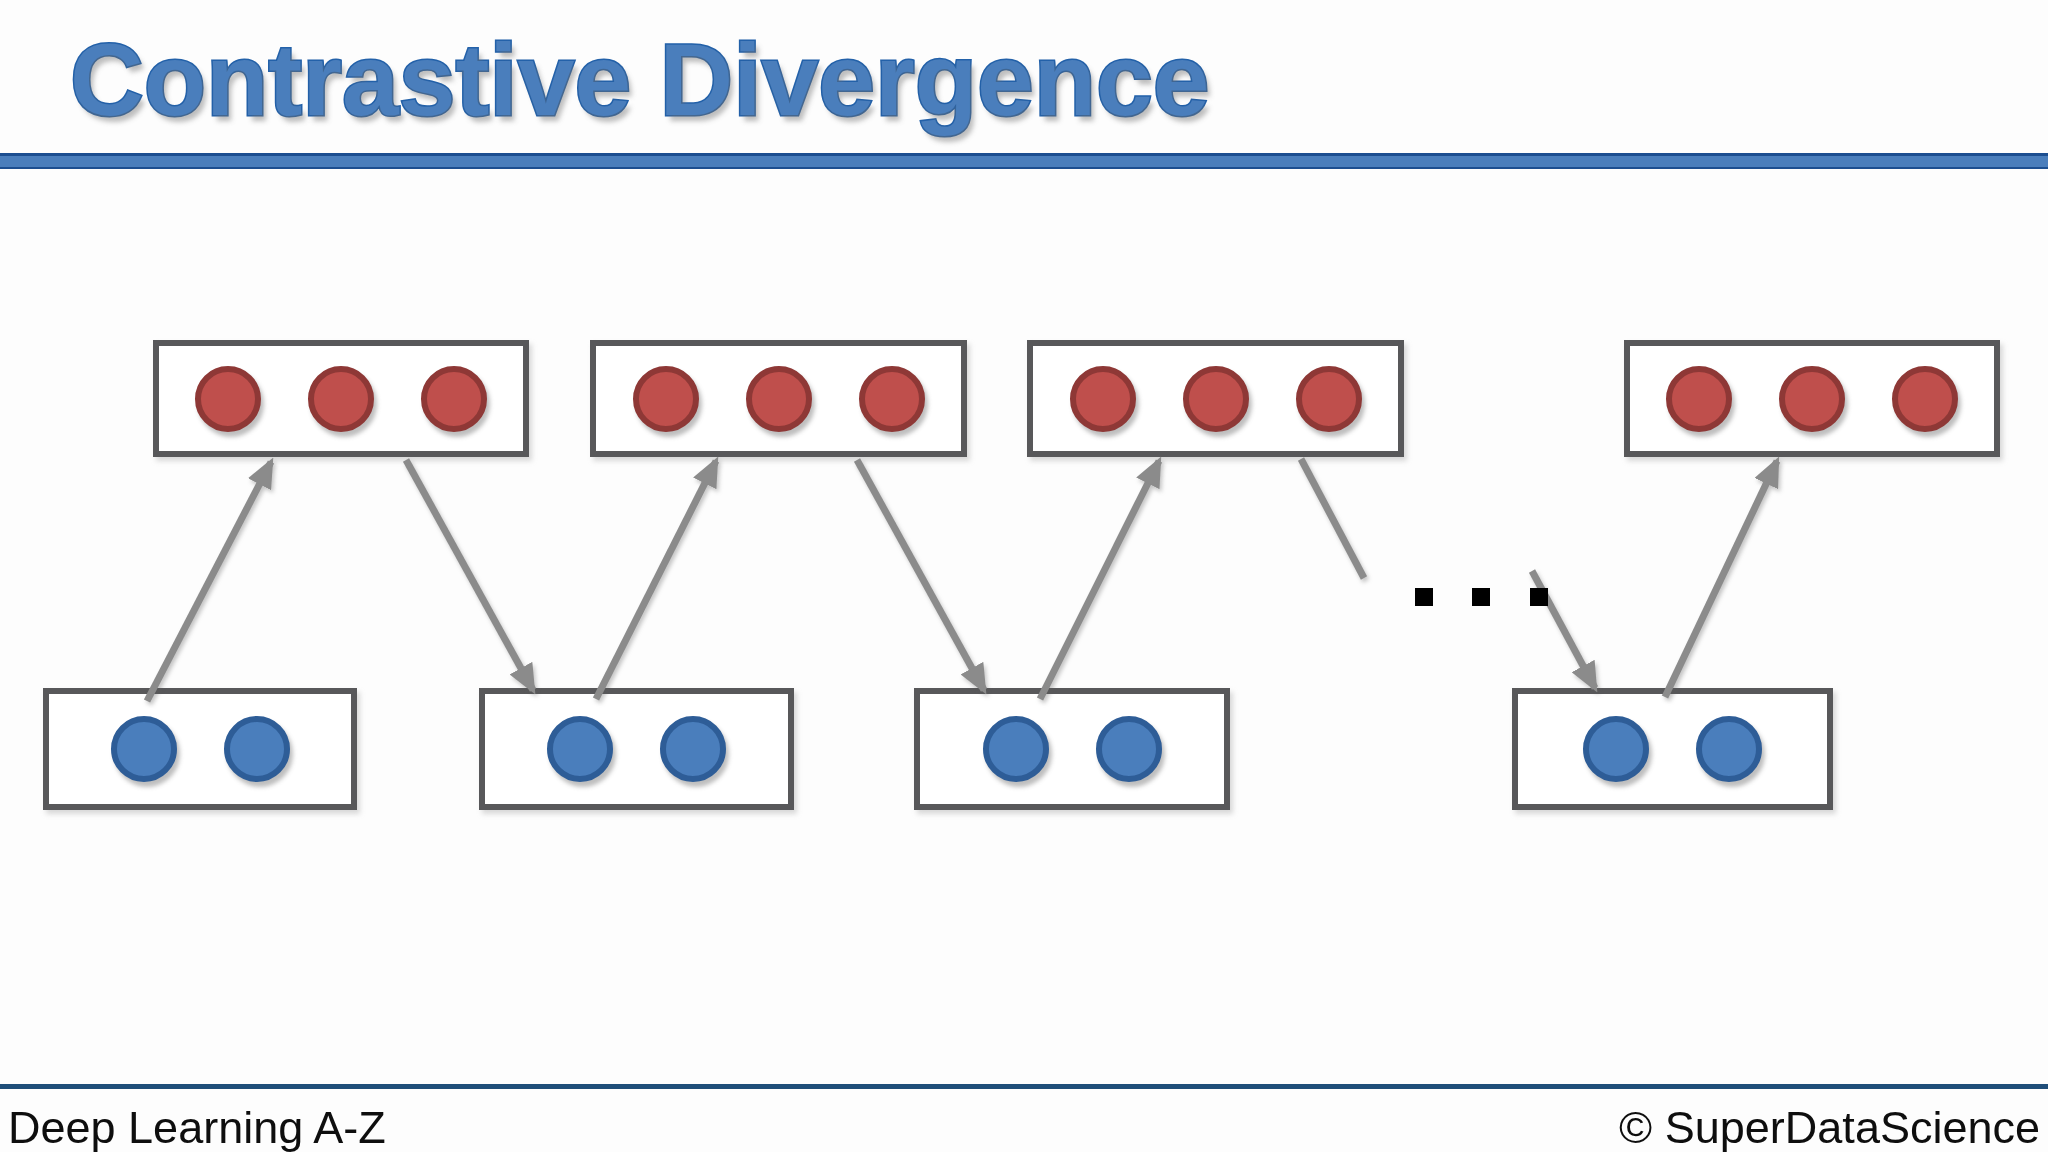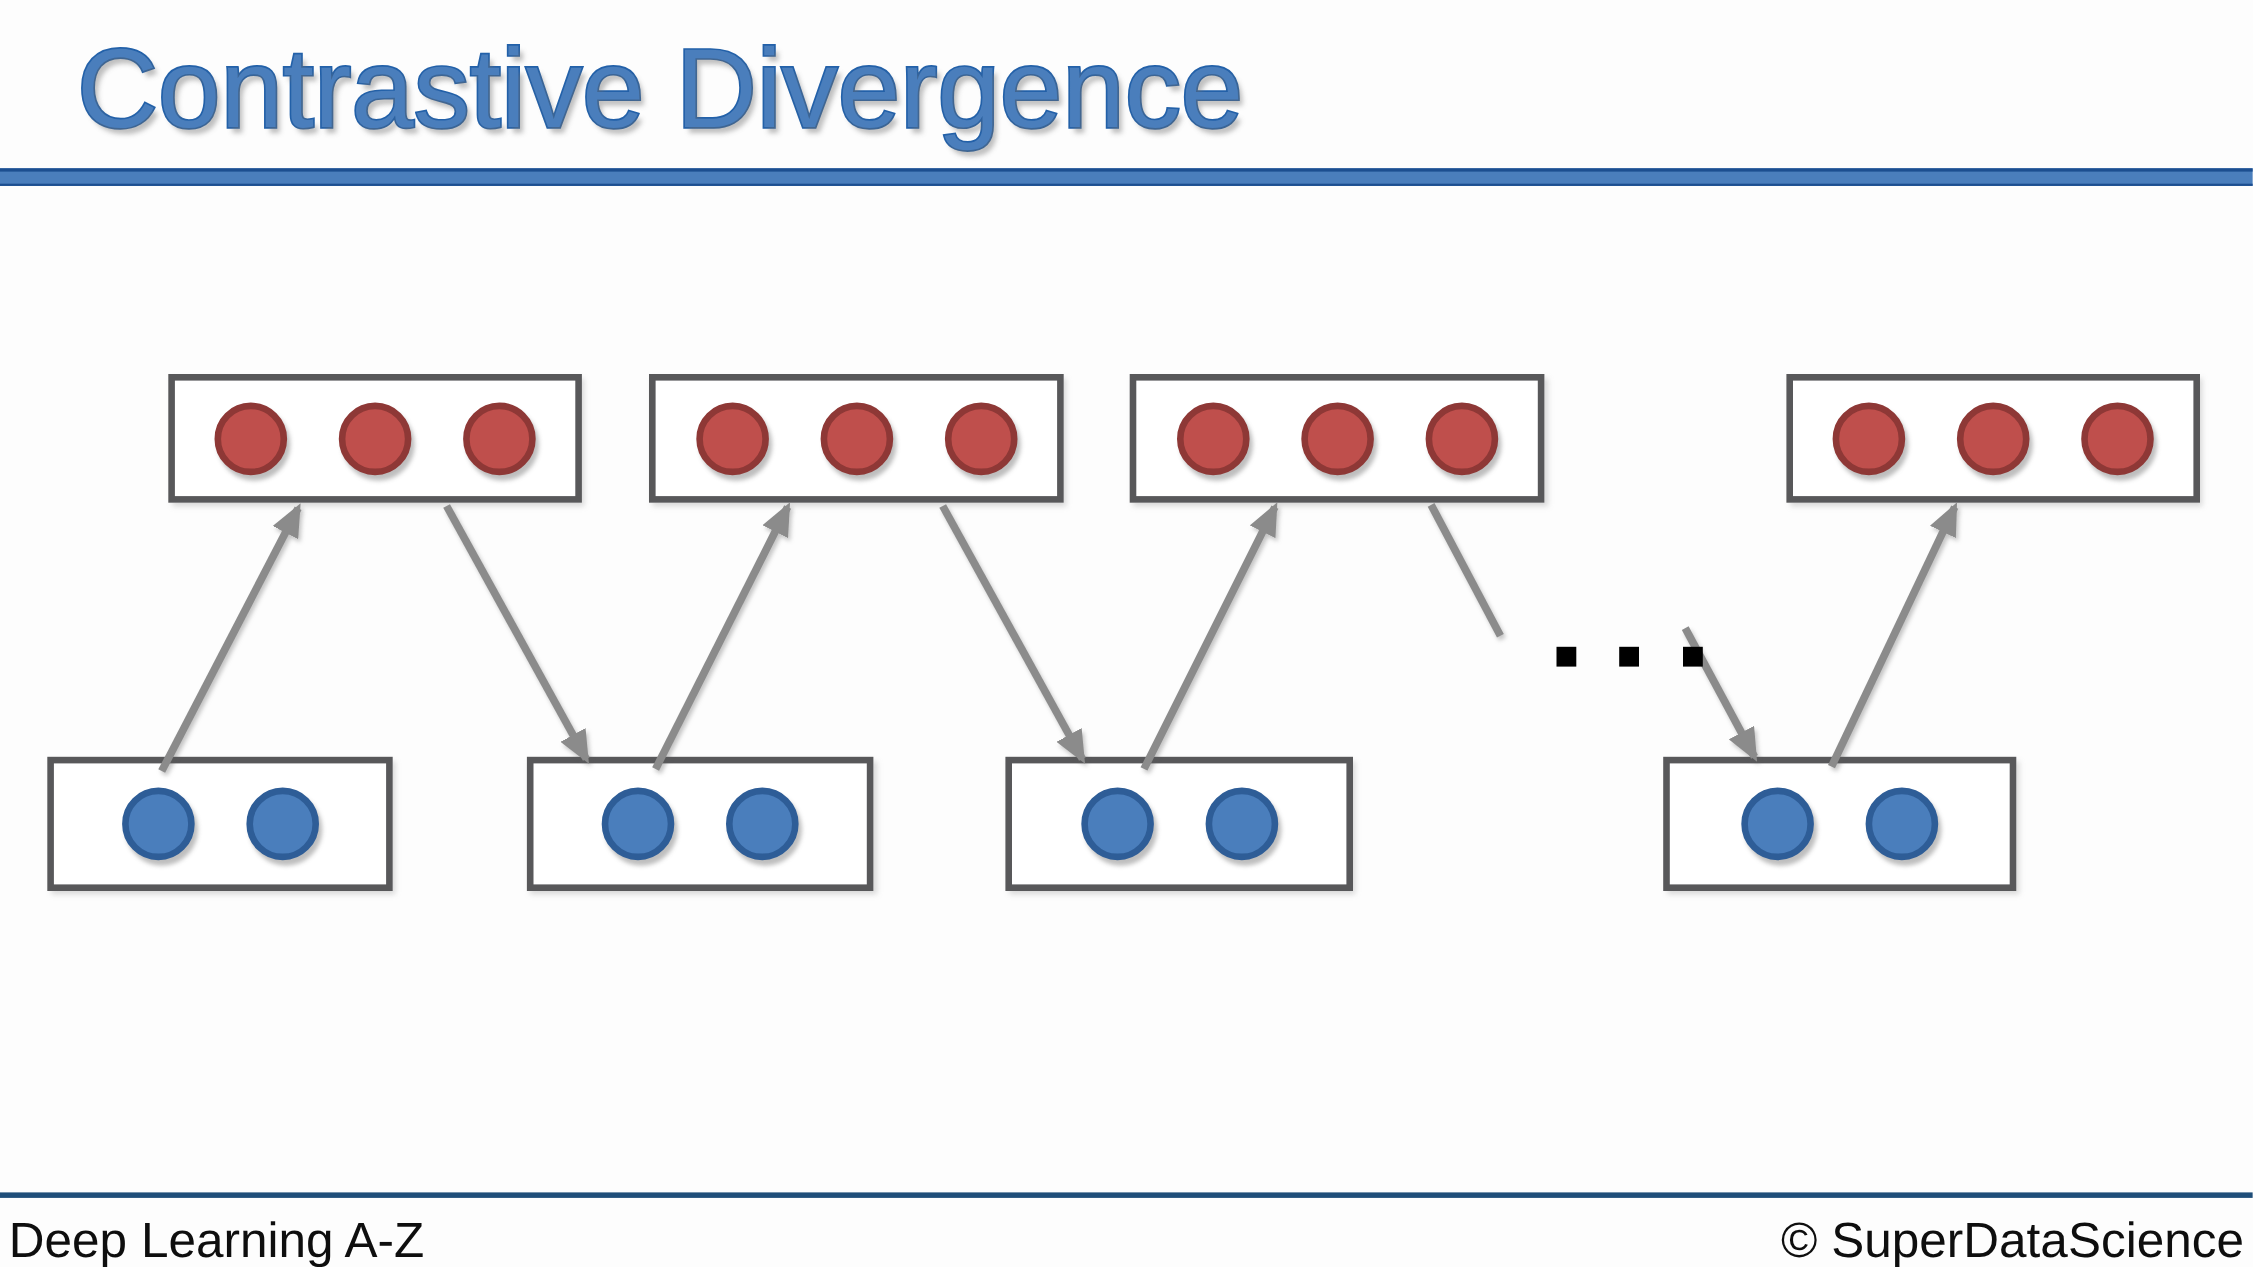--- a/index.html
+++ b/index.html
@@ -11,21 +11,21 @@
     position: relative;
   }
   .slide { position: absolute; inset: 0; }
 
   
   .page-title {
     position: absolute;
     left: 70px; top: 22px;
     margin: 0;
     font-size: 102px;
-    font-weight: normal;
+    font-weight: bold;
     letter-spacing: 0px;
     color: var(--title-fill);
     -webkit-text-stroke: 3px var(--title-outline);
     paint-order: stroke fill;
     text-shadow: 4px 6px 5px rgba(110,110,110,0.45);
     white-space: nowrap;
   }
   .title-rule {
     position: absolute;
     left: 0; top: 153px;

